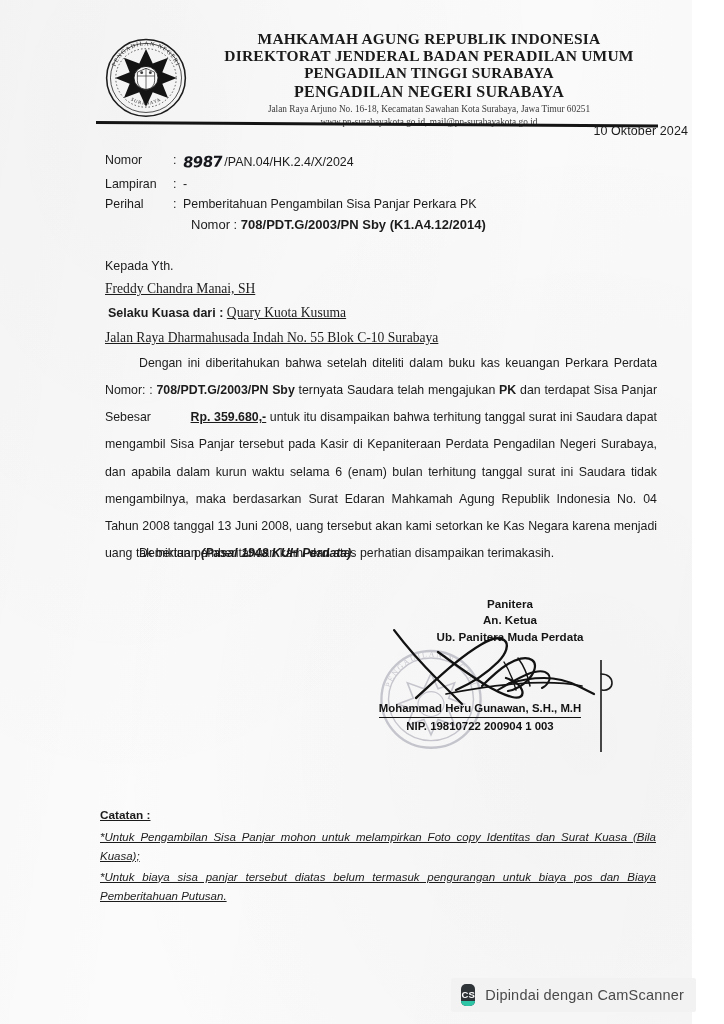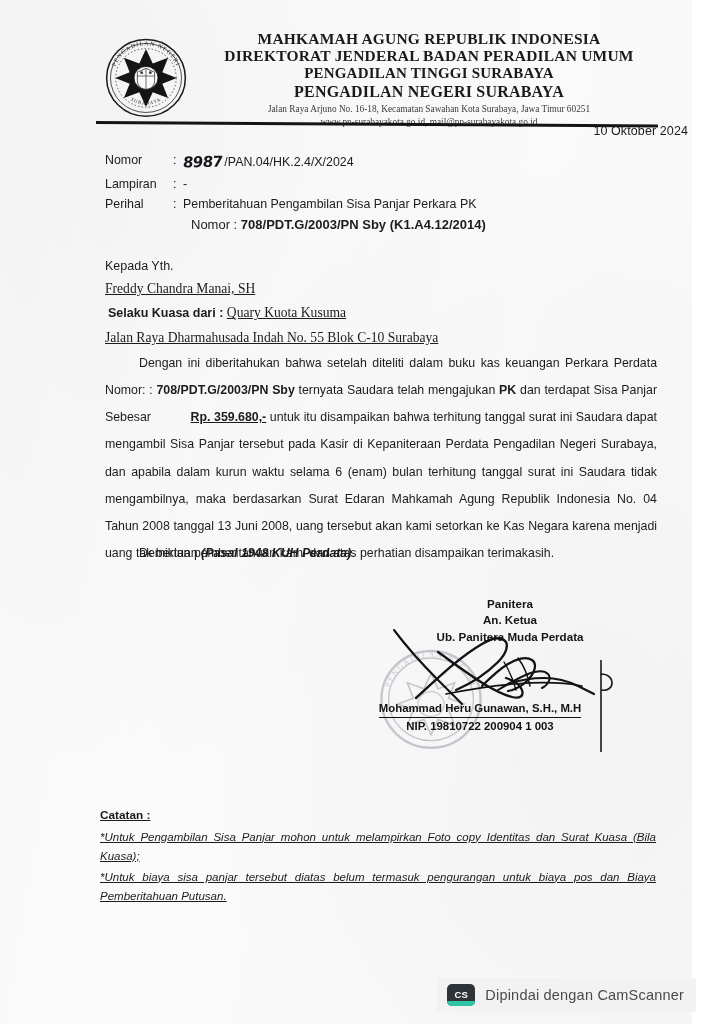--- a/index.html
+++ b/index.html
@@ -239,21 +239,21 @@
     position: absolute;
     right: 28px; bottom: 12px;
     display: flex;
     align-items: center;
     gap: 10px;
     background: #f2f2f2;
     padding: 6px 12px 6px 10px;
     border-radius: 2px;
   }
   #cs-logo {
-    width: 28px; height: 22px;
+    width: 14px; height: 22px;
     border-radius: 5px;
     background: #2f3438;
     position: relative;
     display: flex;
     align-items: center;
     justify-content: center;
     overflow: hidden;
   }
   #cs-logo:after {
     content: "";

